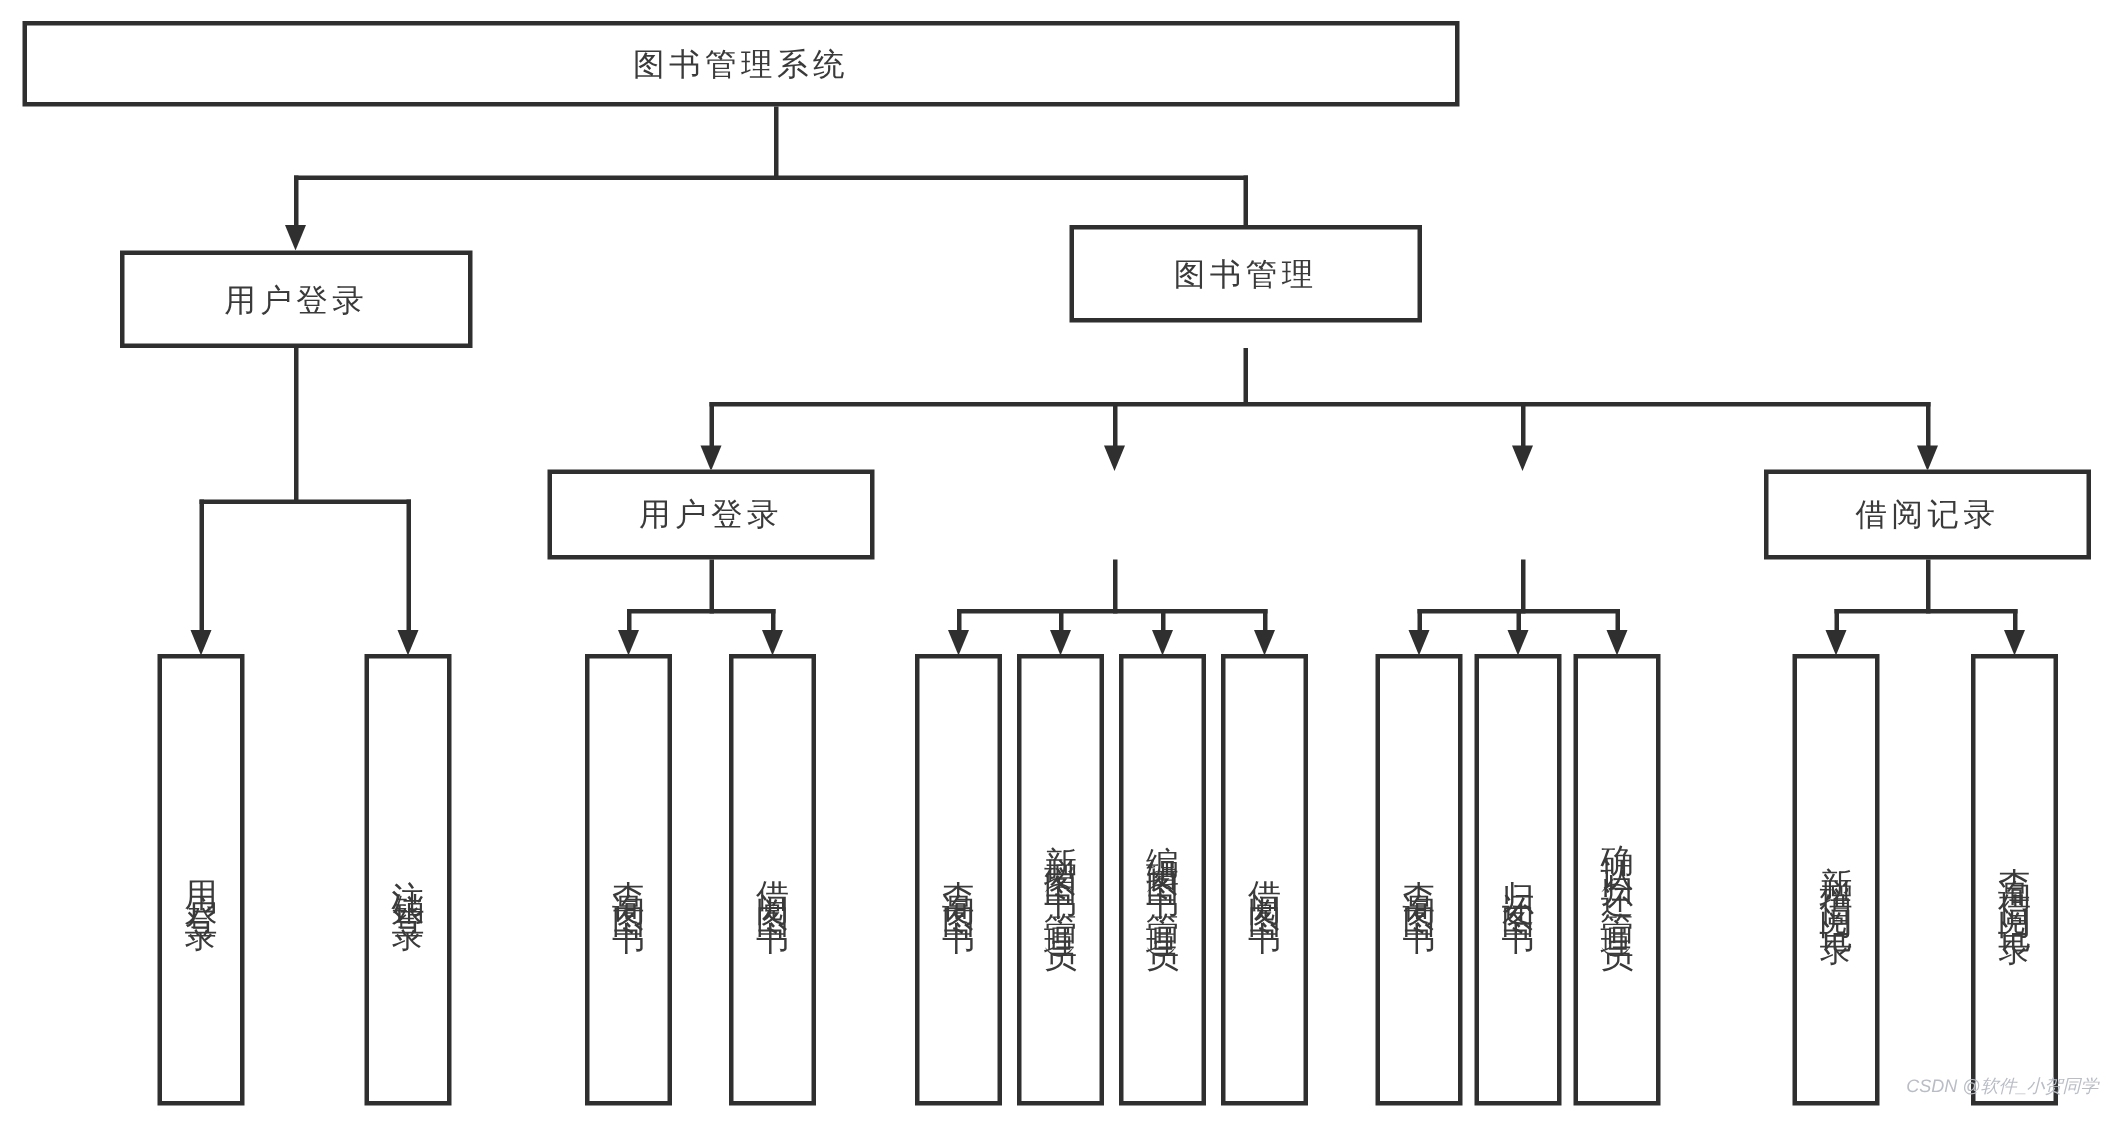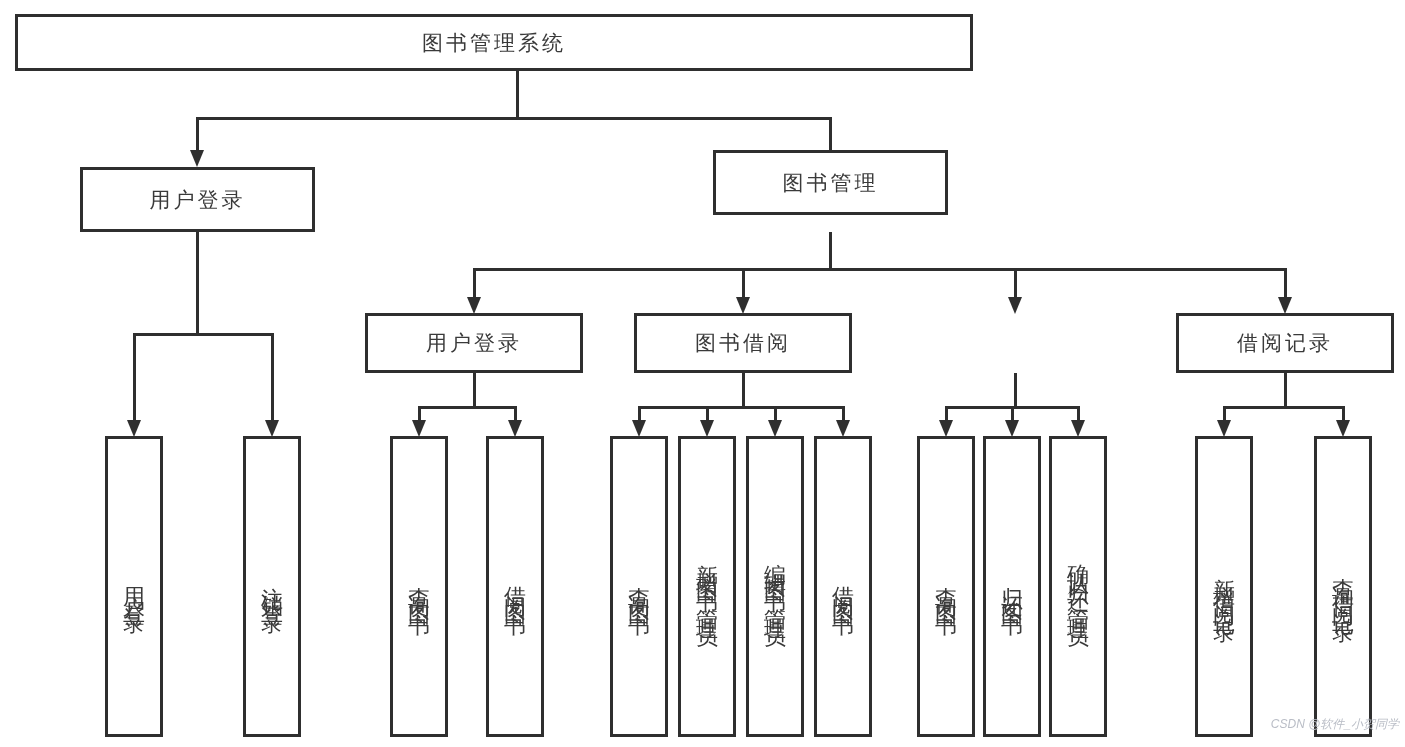--- a/index.html
+++ b/index.html
@@ -106,23 +106,20 @@
   <div class="vline" style="left:1014px;top:268px;height:30px"></div>
   <div class="vline" style="left:1284px;top:268px;height:30px"></div>
   <div class="head" style="left:467px;top:297px"></div>
   <div class="head" style="left:736px;top:297px"></div>
   <div class="head" style="left:1008px;top:297px"></div>
   <div class="head" style="left:1278px;top:297px"></div>
 
   <div class="box h" style="left:365px;top:313px;width:218px;height:60px">
     <span>用户登录</span>
   </div>
-  <div class="box h" style="left:634px;top:313px;width:218px;height:60px">
-    <span>图书借阅</span>
-  </div>
   <div class="box h" style="left:1176px;top:313px;width:218px;height:60px">
     <span>借阅记录</span>
   </div>
 
   <div class="vline" style="left:473px;top:373px;height:36px"></div>
   <div class="hline" style="left:418px;top:406px;width:99px"></div>
   <div class="vline" style="left:418px;top:406px;height:15px"></div>
   <div class="vline" style="left:514px;top:406px;height:15px"></div>
   <div class="head" style="left:412px;top:420px"></div>
   <div class="head" style="left:508px;top:420px"></div>

